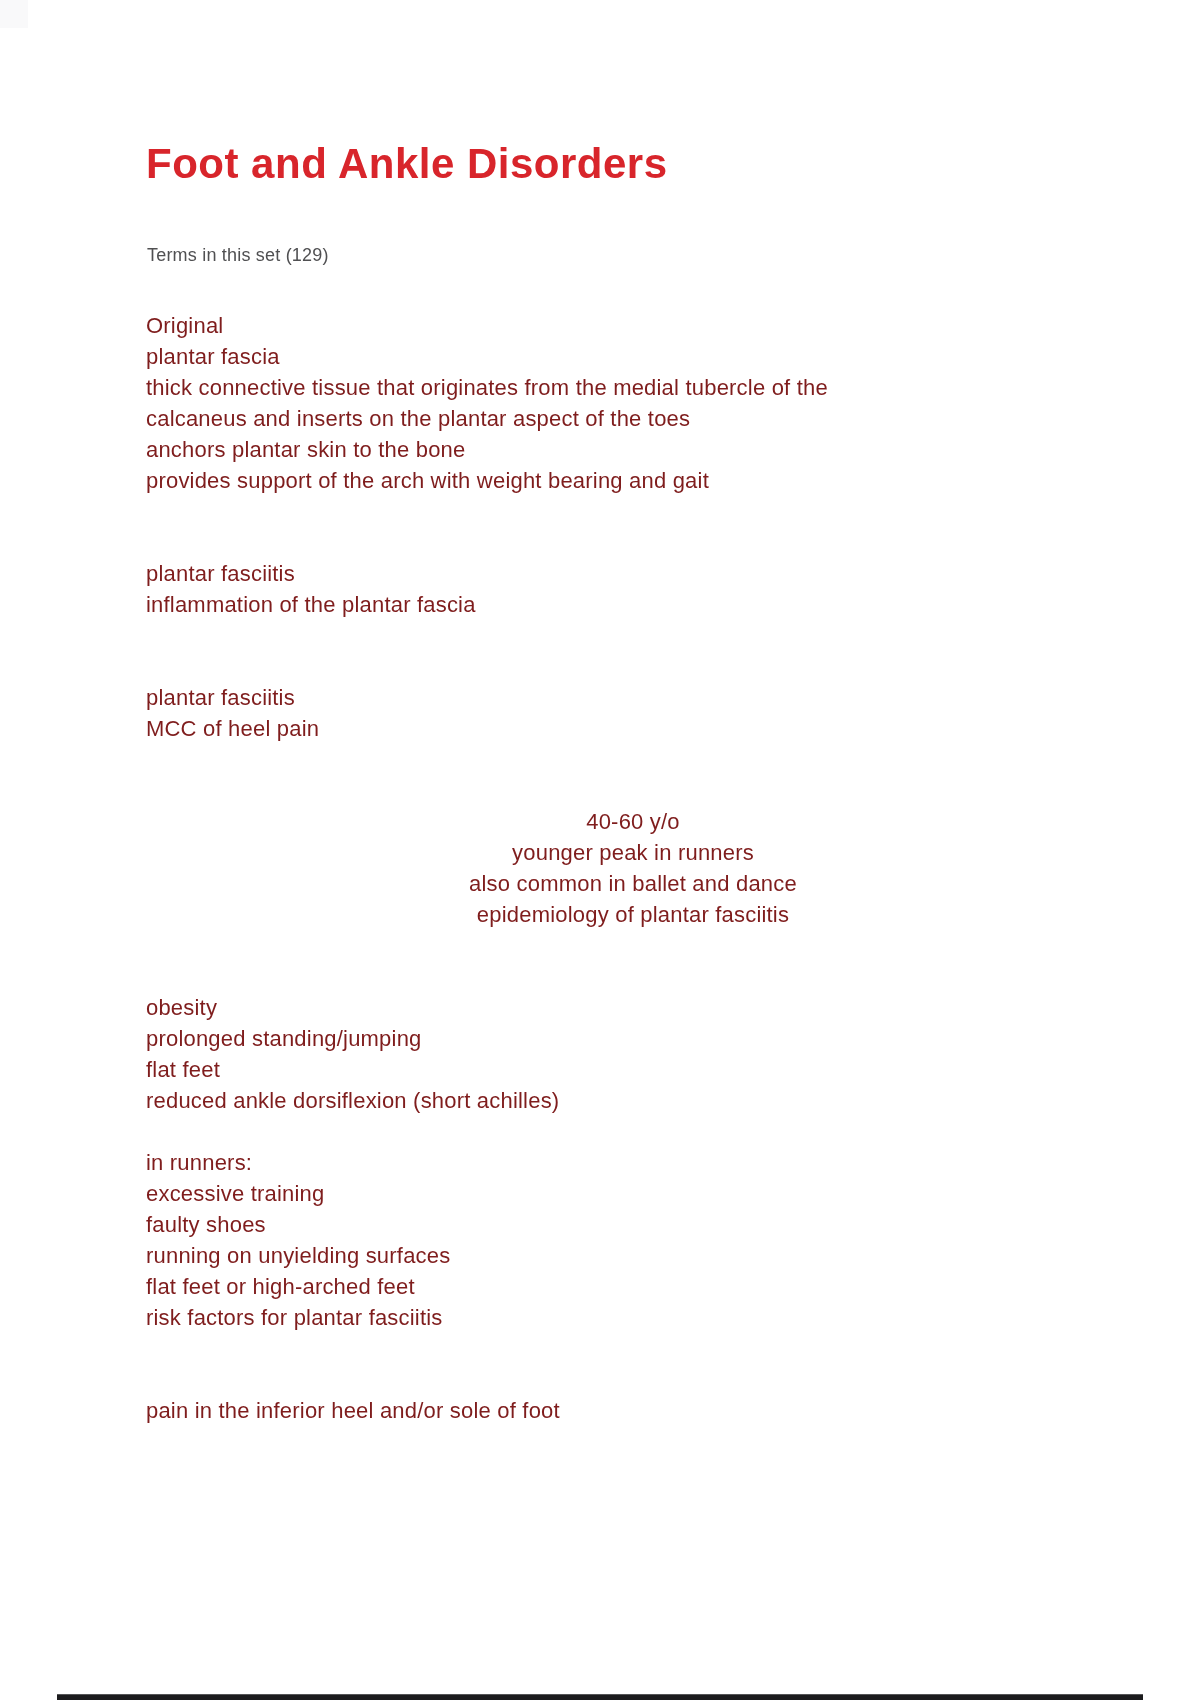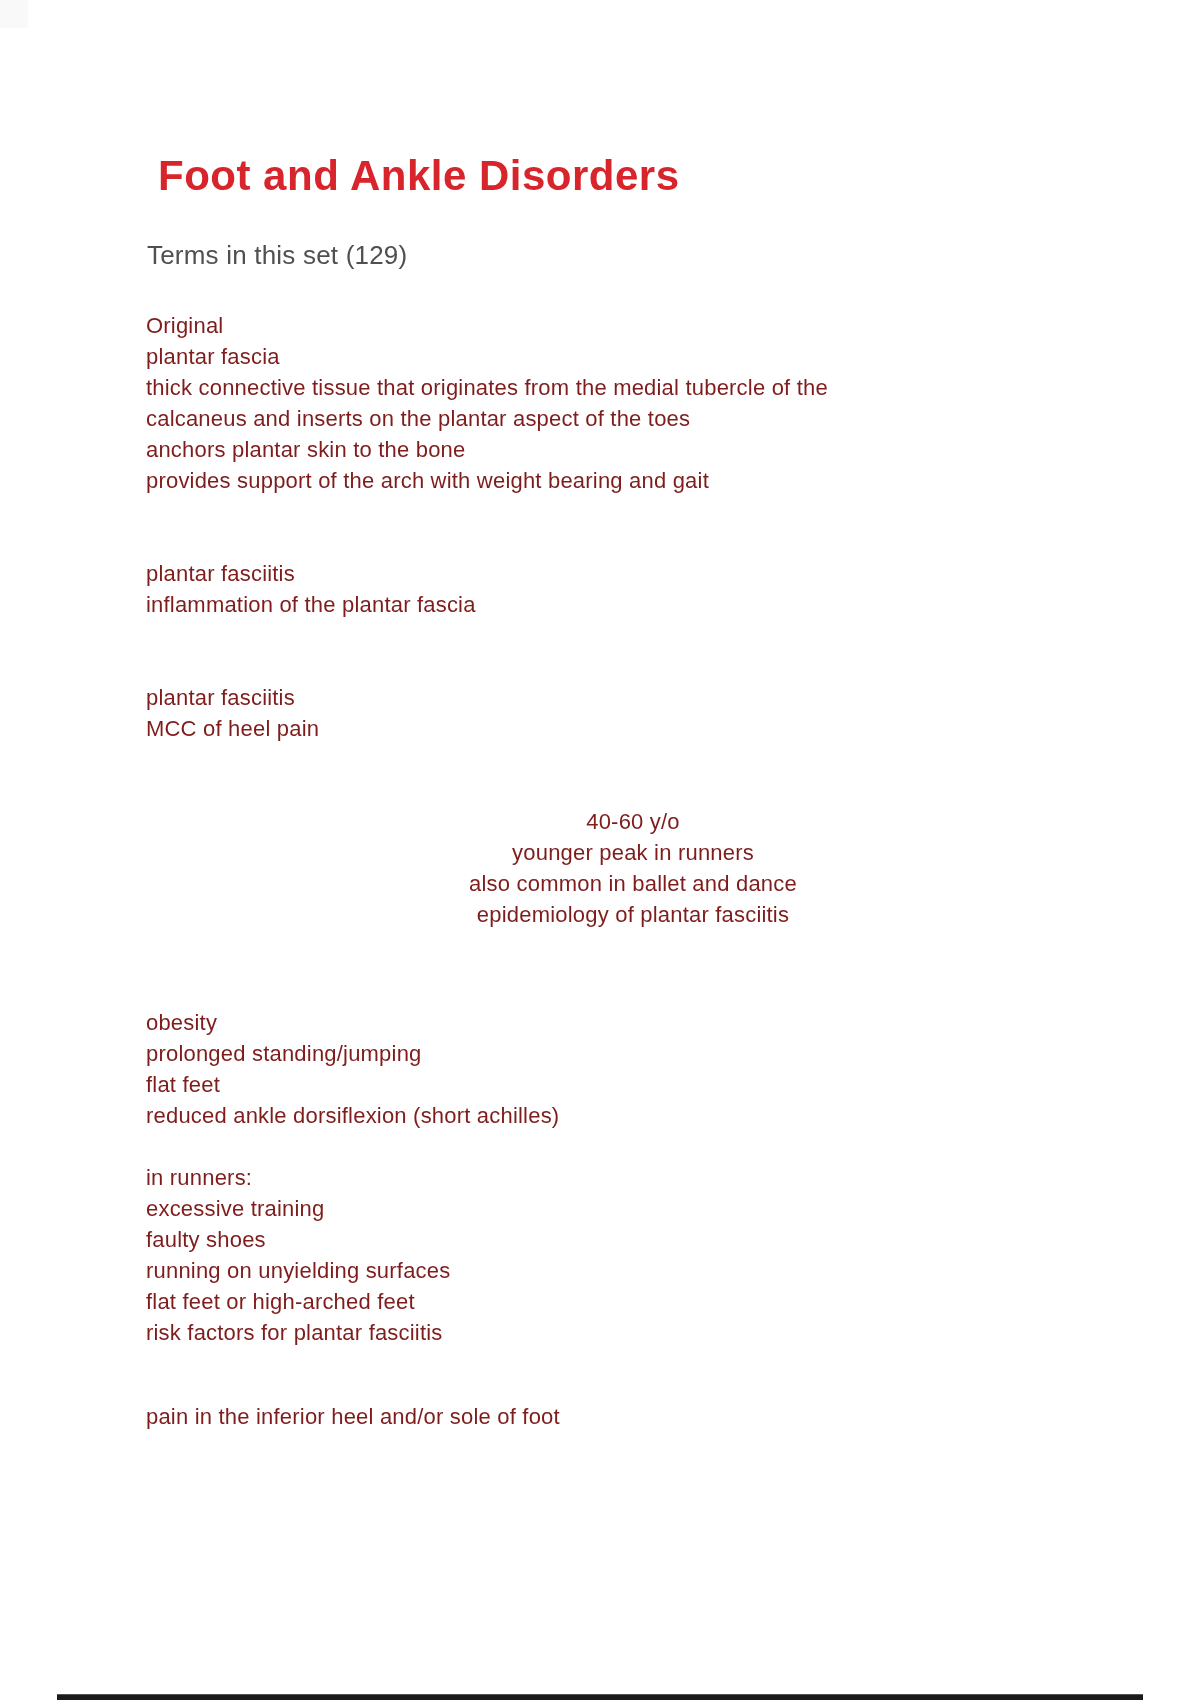--- a/index.html
+++ b/index.html
@@ -31,61 +31,61 @@
     line-height: 48px;
     font-weight: bold;
     color: #d8252b;
     letter-spacing: 0.5px;
     white-space: nowrap;
   }
   .terms-label {
     position: absolute;
     left: 147px;
     top: 240px;
-    font-size: 26px;
+    font-size: 18px;
     line-height: 31px;
     color: #505052;
     letter-spacing: 0.2px;
     white-space: nowrap;
   }
   .card {
     position: absolute;
     left: 146px;
     right: 80px;
     font-size: 22px;
     line-height: 31px;
     color: #7f1d1d;
     letter-spacing: 0.2px;
     white-space: pre-line;
   }
   .card-1 { top: 310px; }
   .card-2 { top: 558px; }
   .card-3 { top: 682px; }
   .card-4 { top: 806px; text-align: center; }
-  .card-5 { top: 992px; margin-top: 15px; }
-  .card-6 { top: 1395px; margin-top: 6px; }
+  .card-5 { top: 992px; }
+  .card-6 { top: 1395px; }
   .bottom-bar {
     position: absolute;
     left: 57px;
     top: 1694px;
     width: 1086px;
     height: 6px;
     background: #1b1b1d;
     border-top: 1px solid #555557;
     box-sizing: border-box;
   }
 </style>
 </head>
 <body>
 
 <div class="page">
 
   <div class="corner-artifact"></div>
 
-  <h1 class="doc-title" style="margin:12px;">Foot and Ankle Disorders</h1>
+  <h1 class="doc-title" style="margin:0;">Foot and Ankle Disorders</h1>
 
   <div class="terms-label">Terms in this set (129)</div>
 
   <div class="card card-1">Original
 plantar fascia
 thick connective tissue that originates from the medial tubercle of the
 calcaneus and inserts on the plantar aspect of the toes
 anchors plantar skin to the bone
 provides support of the arch with weight bearing and gait</div>
 

